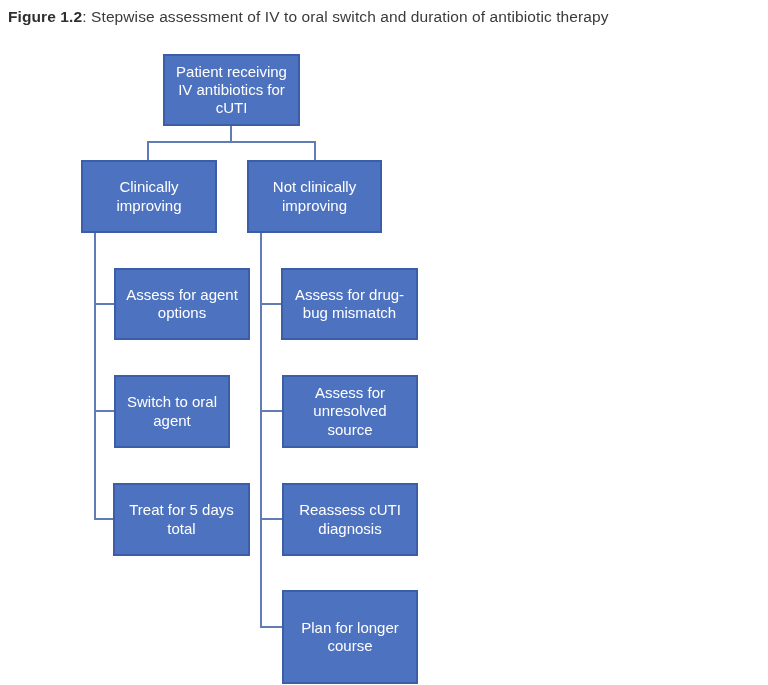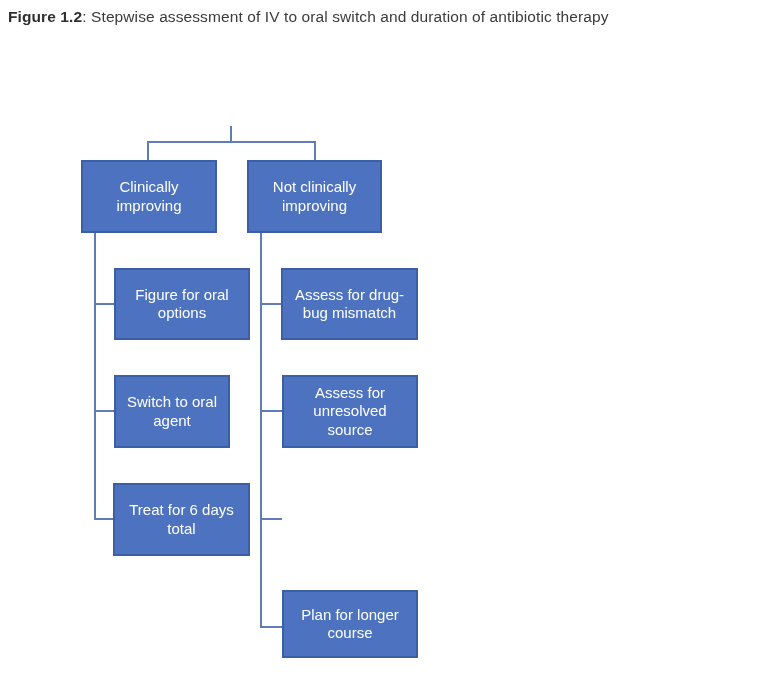--- a/index.html
+++ b/index.html
@@ -70,50 +70,59 @@
   <div class="conn h" style="left:94px; top:303px; width:21px;"></div>
   <div class="conn h" style="left:94px; top:410px; width:21px;"></div>
   <div class="conn h" style="left:94px; top:518px; width:21px;"></div>
 
   <div class="conn v" style="left:260px; top:233px; height:395px;"></div>
   <div class="conn h" style="left:260px; top:303px; width:22px;"></div>
   <div class="conn h" style="left:260px; top:410px; width:22px;"></div>
   <div class="conn h" style="left:260px; top:518px; width:22px;"></div>
   <div class="conn h" style="left:260px; top:626px; width:22px;"></div>
 
+  <div class="node" style="left:163px; top:54px; width:137px; height:72px;">
+    <span class="node-label">Patient receiving
+IV antibiotics for
+cUTI</span>
+  </div>
 
   <div class="node" style="left:81px; top:160px; width:136px; height:73px;justify-content:center;">
     <span class="node-label">Clinically
 improving</span>
   </div>
   <div class="node" style="left:247px; top:160px; width:135px; height:73px;align-items:center;">
     <span class="node-label">Not clinically
 improving</span>
   </div>
 
   <div class="node" style="left:114px; top:268px; width:136px; height:72px;">
-    <span class="node-label">Figure for oral
+    <span class="node-label">Assess for agent
 options</span>
   </div>
   <div class="node" style="left:114px; top:375px; width:116px; height:73px;">
     <span class="node-label">Switch to oral
 agent</span>
   </div>
   <div class="node" style="left:113px; top:483px; width:137px; height:73px;">
-    <span class="node-label">Treat for 6 days
+    <span class="node-label">Treat for 5 days
 total</span>
   </div>
 
   <div class="node" style="left:282px; top:375px; width:136px; height:73px;">
     <span class="node-label">Assess for
 unresolved
 source</span>
   </div>
   <div class="node" style="left:281px; top:268px; width:137px; height:72px;">
     <span class="node-label">Assess for drug-
 bug mismatch</span>
   </div>
-  <div class="node" style="left:282px; top:590px; width:136px; height:68px;">
+  <div class="node" style="left:282px; top:483px; width:136px; height:73px;">
+    <span class="node-label">Reassess cUTI
+diagnosis</span>
+  </div>
+  <div class="node" style="left:282px; top:590px; width:136px; height:94px;">
     <span class="node-label">Plan for longer
 course</span>
   </div>
 
 </div>
 
 </body></html>

